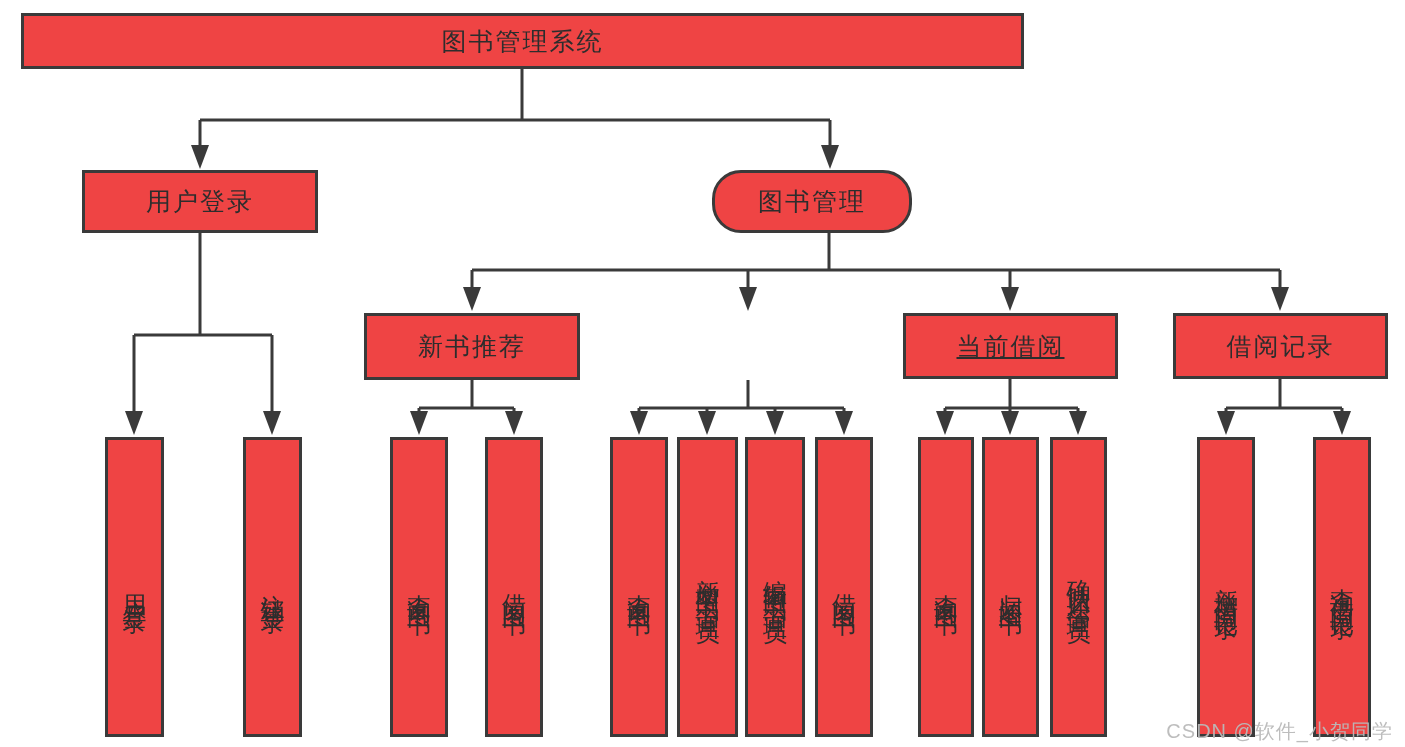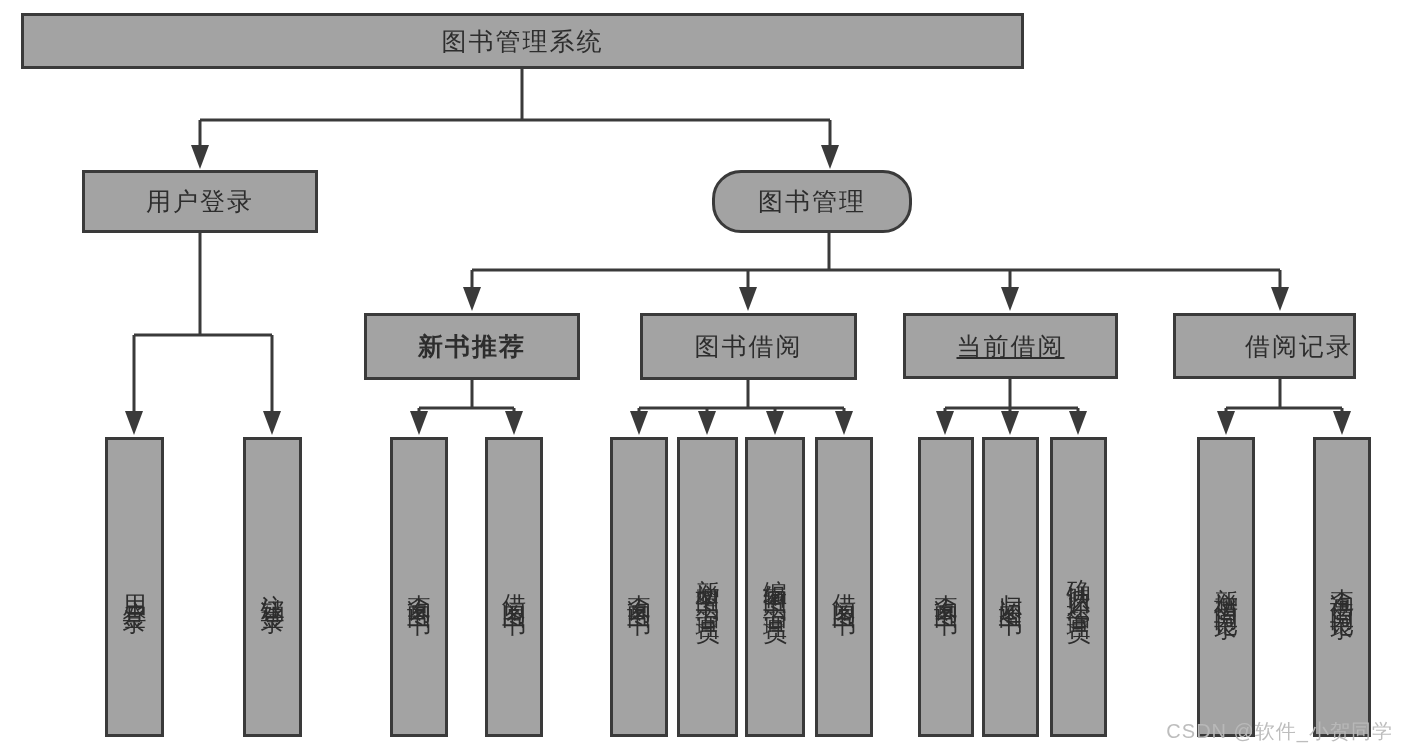--- a/index.html
+++ b/index.html
@@ -18,21 +18,21 @@
   .connectors {
     position: absolute;
     left: 0;
     top: 0;
     width: 1405px;
     height: 747px;
   }
   .node {
     position: absolute;
     box-sizing: border-box;
-    background: #a3a3a3;
+    background: #ef4444;
     border: 3px solid #3a3a3a;
     display: flex;
     align-items: center;
     justify-content: center;
     color: #2d2d2d;
   }
   .h-node span {
     font-size: 25px;
     letter-spacing: 2px;
     white-space: nowrap;
@@ -113,30 +113,27 @@
     <span>图书管理系统</span>
   </div>
 
   <div class="node h-node" style="left:82px; top:170px; width:236px; height:63px;">
     <span>用户登录</span>
   </div>
   <div class="node h-node" style="left:712px; top:170px; width:200px; height:63px;border-radius:29px;">
     <span>图书管理</span>
   </div>
 
-  <div class="node h-node" style="left:364px; top:313px; width:216px; height:67px;font-weight:bold;">
+  <div class="node h-node" style="left:364px; top:313px; width:216px; height:67px;">
     <span>新书推荐</span>
-  </div>
-  <div class="node h-node" style="left:640px; top:313px; width:217px; height:67px;">
-    <span>图书借阅</span>
   </div>
   <div class="node h-node" style="left:903px; top:313px; width:215px; height:66px;text-decoration:underline;">
     <span>当前借阅</span>
   </div>
-  <div class="node h-node" style="left:1173px; top:313px; width:183px; height:66px;justify-content:flex-end;">
+  <div class="node h-node" style="left:1173px; top:313px; width:215px; height:66px;">
     <span>借阅记录</span>
   </div>
 
   <div class="node v-node" style="left:105px; top:437px; width:59px; height:300px;">
     <span>用户登录</span>
   </div>
   <div class="node v-node" style="left:243px; top:437px; width:59px; height:300px;">
     <span>注销登录</span>
   </div>
 

